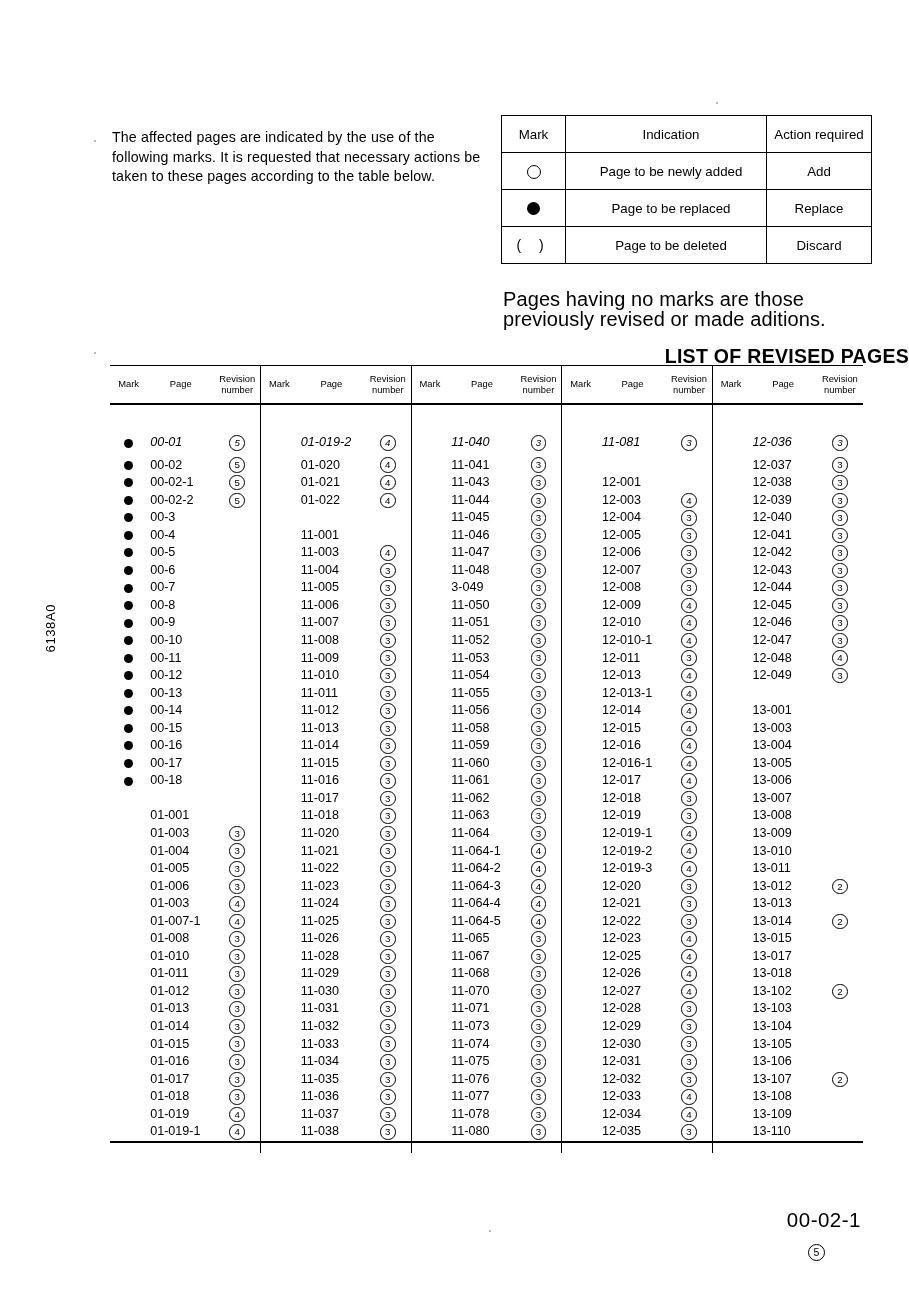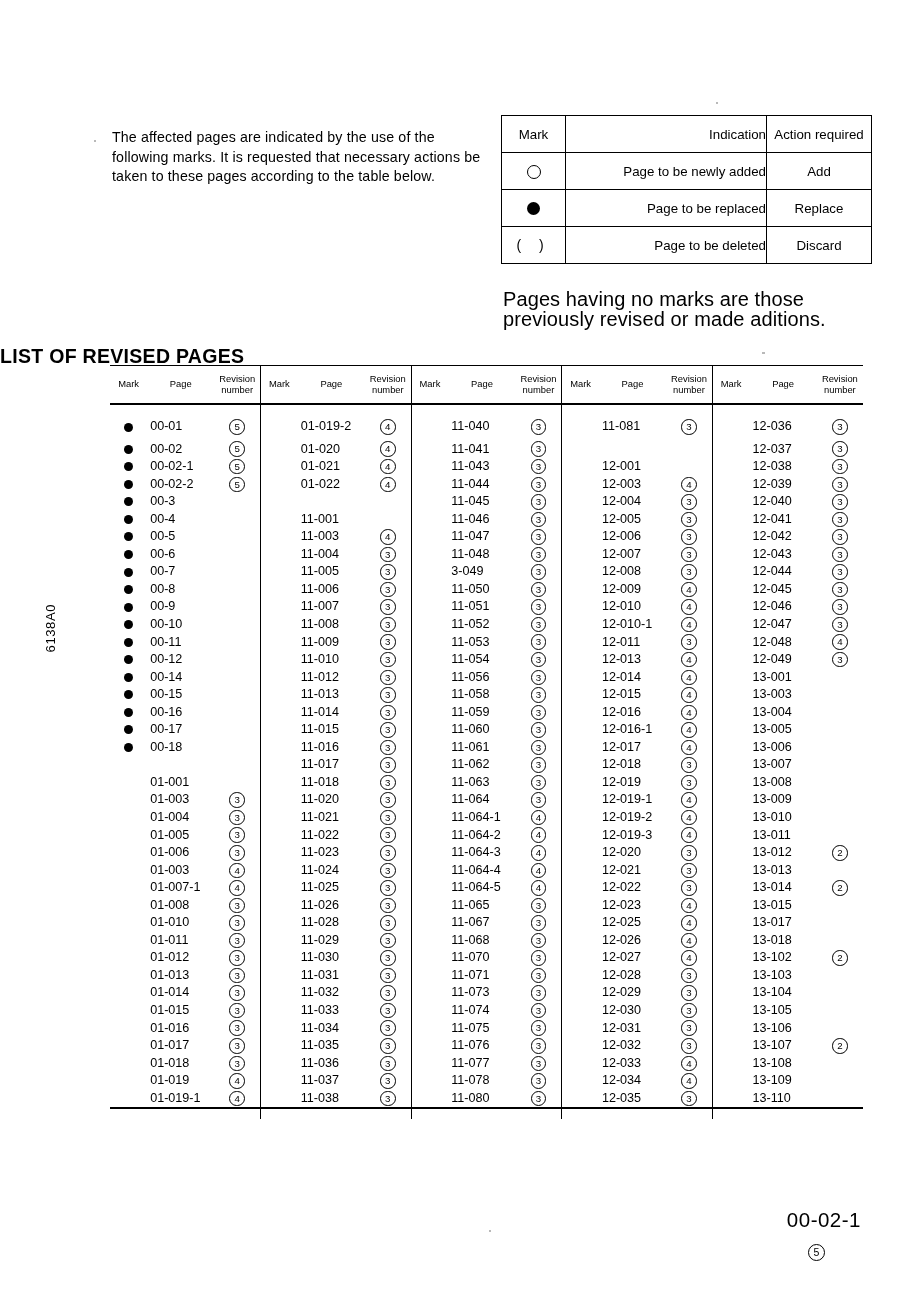--- a/index.html
+++ b/index.html
@@ -42,21 +42,21 @@
   }
   #legend td, #legend th {
     border: 1.3px solid #000;
     font-weight: normal;
     font-size: 13.3px;
     padding: 0;
     height: 36px;
     vertical-align: middle;
   }
   #legend .c-mark  { width: 63px;  text-align: center; }
-  #legend .c-ind   { width: 190px; text-align: right; padding-left: 10px; }
+  #legend .c-ind   { width: 190px; text-align: center; padding-left: 10px; }
   #legend .c-act   { width: 104px; text-align: center; }
   #legend thead td { text-align: center; padding-left: 0; }
 
   .mark-open {
     display: inline-block;
     width: 12px; height: 12px;
     border: 1.5px solid #000;
     border-radius: 50%;
     background: #fff;
     vertical-align: middle;
@@ -85,21 +85,21 @@
     line-height: 19.5px;
     letter-spacing: 0.1px;
   }
 
   
   #main-title {
     position: absolute;
     left: 0;
     top: 332px;
     width: 909px;
-    text-align: left;
+    text-align: right;
     font-size: 19.5px;
     font-weight: bold;
     letter-spacing: 0.3px;
   }
 
   
   #side-code {
     position: absolute;
     left: 43px;
     top: 604px;
@@ -146,21 +146,21 @@
     height: 17.55px;
     line-height: 17.55px;
     vertical-align: middle;
     white-space: nowrap;
   }
   #lrp tbody td.cm { text-align: center; }
   #lrp tbody td.cp { text-align: left; padding-left: 3px; }
   #lrp tbody td.cr { text-align: center; }
   #lrp tbody td.sep-l { border-left: 1.1px solid #000; }
 
-  #lrp tbody tr:first-child td { padding-top: 9px; height: 26.5px; }
+  #lrp tbody tr:first-child td { padding-top: 25px; height: 26.5px; font-style: italic; }
 
   #lrp tfoot td {
     height: 10px;
     padding: 0;
     border-top: 2.1px solid #000;
   }
   #lrp tfoot td.sep-l { border-left: 1.1px solid #000; }
 
   .dot {
     display: inline-block;
@@ -544,20 +544,37 @@
             <td class="cr"><span class="circnum">3</span></td>
             <td class="cm sep-l"></td>
             <td class="cp">12-013</td>
             <td class="cr"><span class="circnum">4</span></td>
             <td class="cm sep-l"></td>
             <td class="cp">12-049</td>
             <td class="cr"><span class="circnum">3</span></td>
           </tr>
           <tr>
             <td class="cm"><span class="dot"></span></td>
+            <td class="cp">00-13</td>
+            <td class="cr"></td>
+            <td class="cm sep-l"></td>
+            <td class="cp">11-011</td>
+            <td class="cr"><span class="circnum">3</span></td>
+            <td class="cm sep-l"></td>
+            <td class="cp">11-055</td>
+            <td class="cr"><span class="circnum">3</span></td>
+            <td class="cm sep-l"></td>
+            <td class="cp">12-013-1</td>
+            <td class="cr"><span class="circnum">4</span></td>
+            <td class="cm sep-l"></td>
+            <td class="cp"></td>
+            <td class="cr"></td>
+          </tr>
+          <tr>
+            <td class="cm"><span class="dot"></span></td>
             <td class="cp">00-14</td>
             <td class="cr"></td>
             <td class="cm sep-l"></td>
             <td class="cp">11-012</td>
             <td class="cr"><span class="circnum">3</span></td>
             <td class="cm sep-l"></td>
             <td class="cp">11-056</td>
             <td class="cr"><span class="circnum">3</span></td>
             <td class="cm sep-l"></td>
             <td class="cp">12-014</td>

